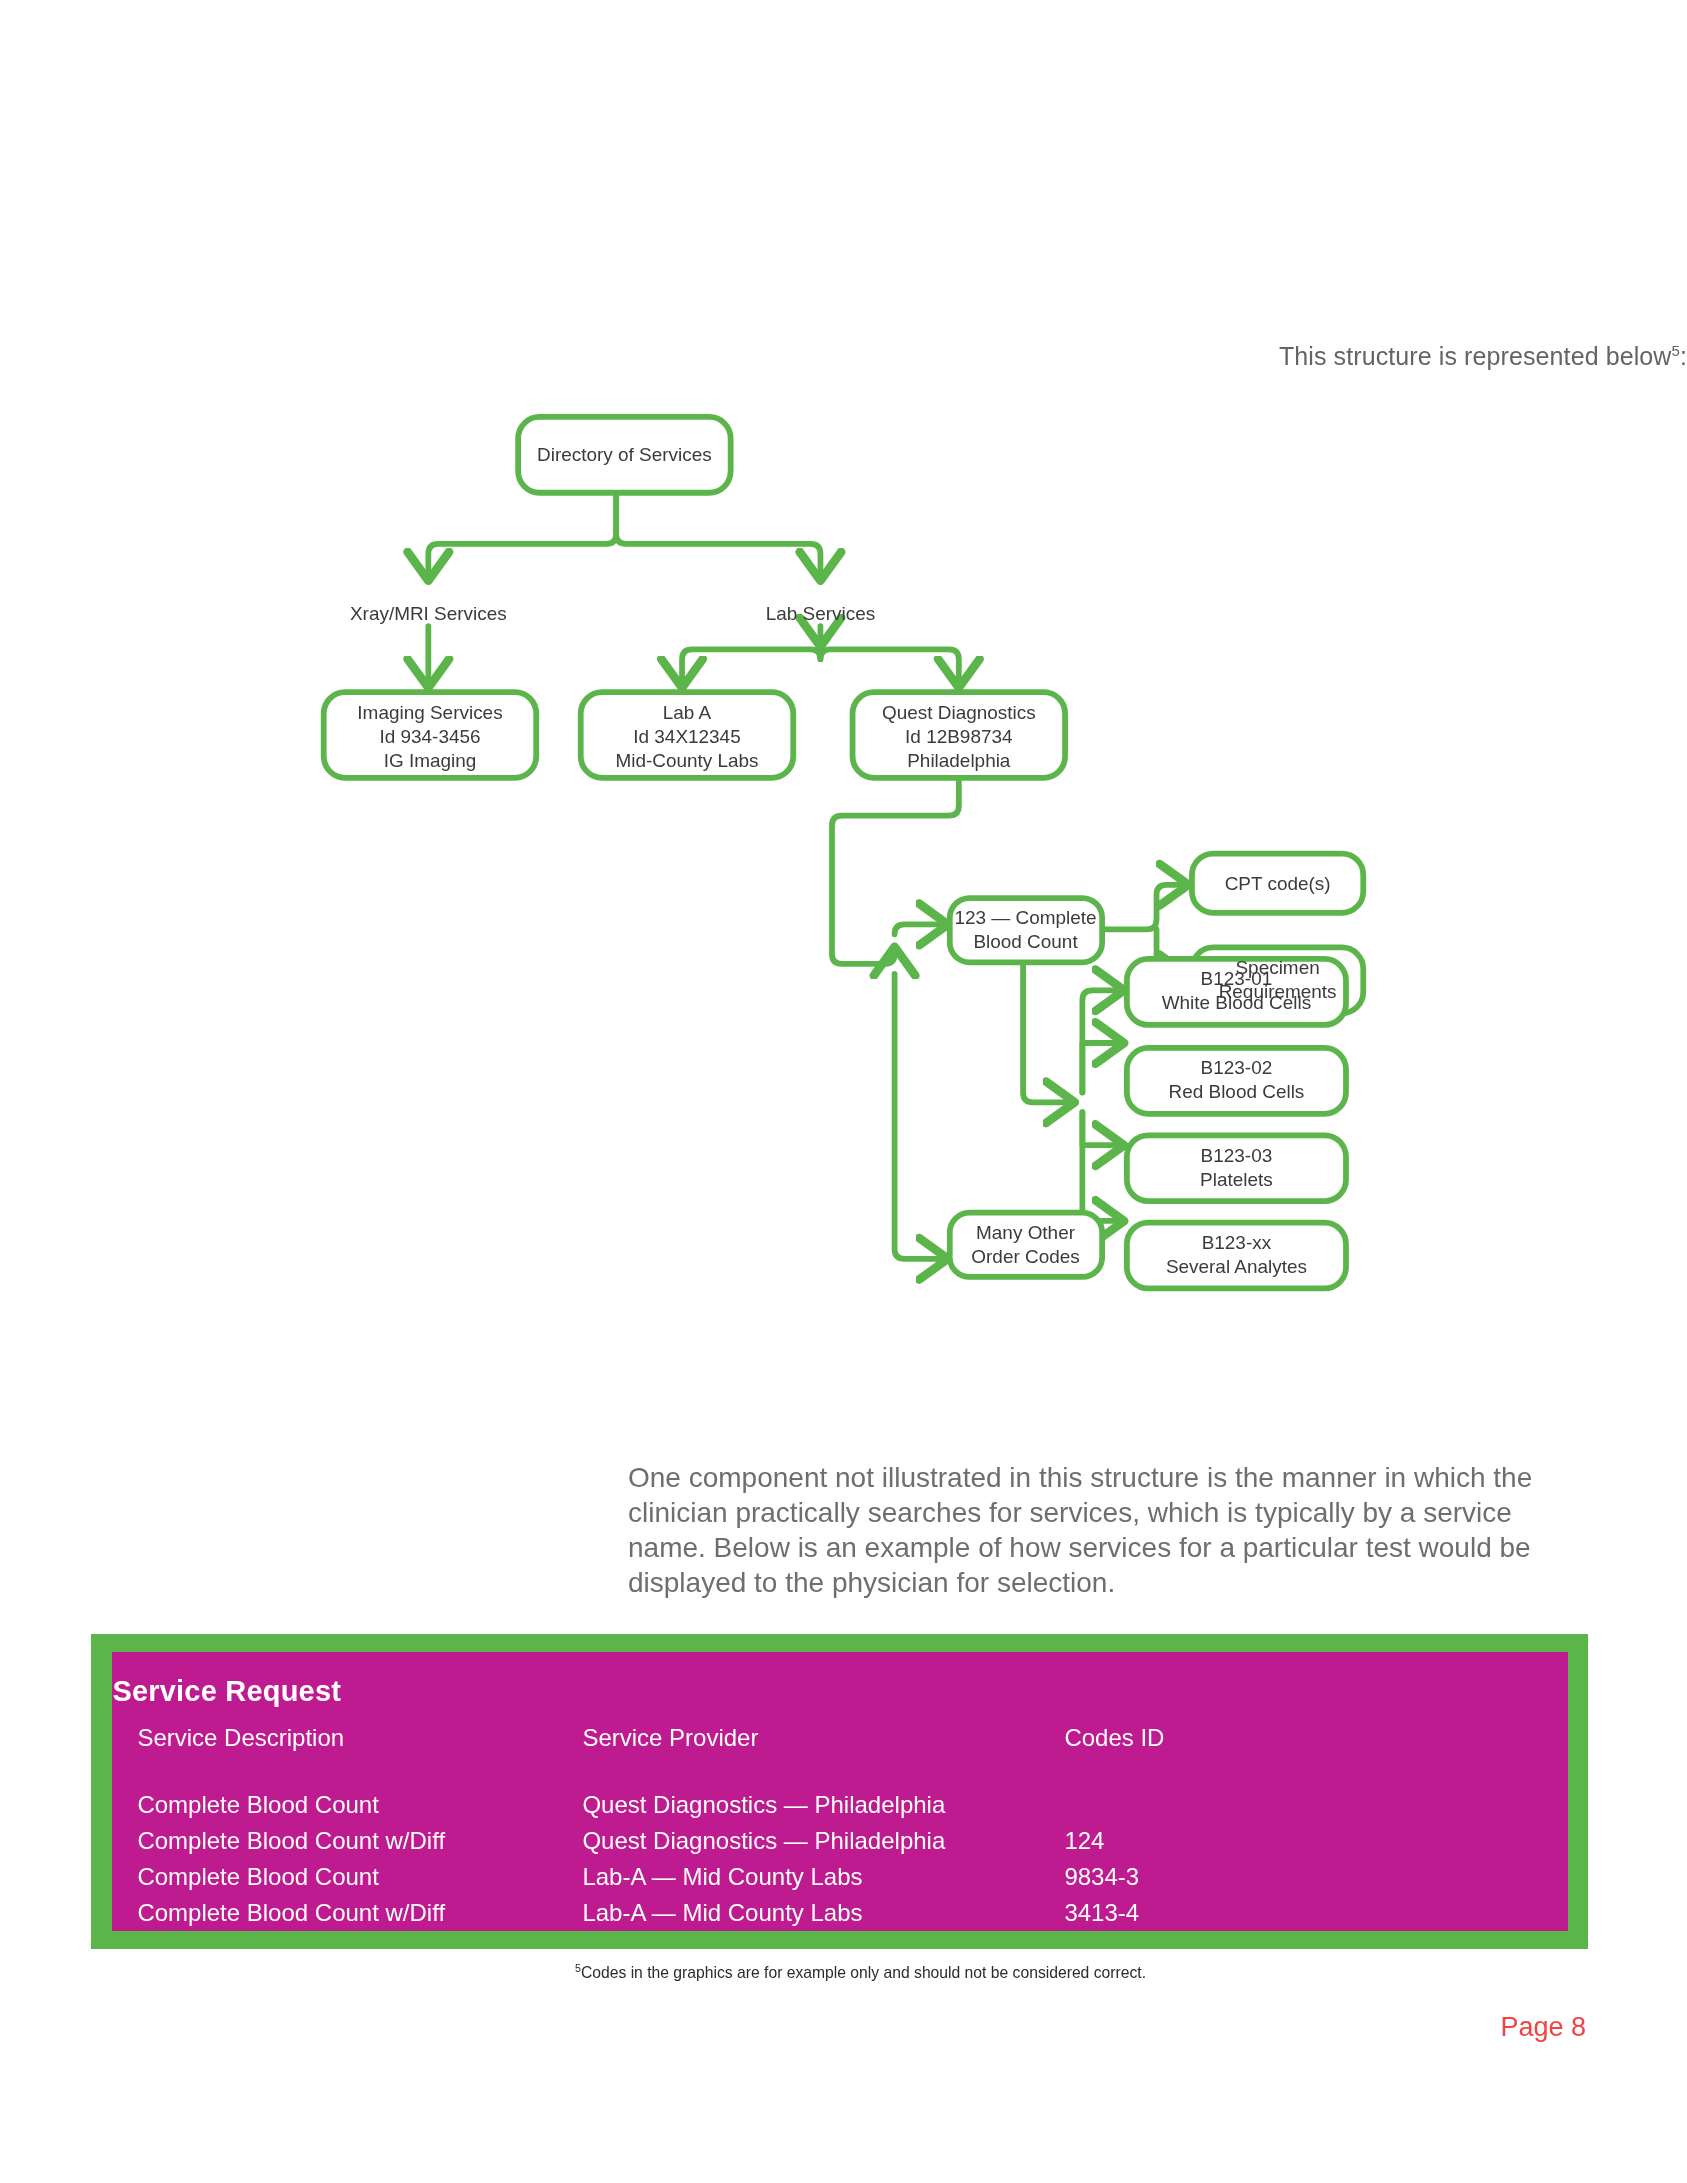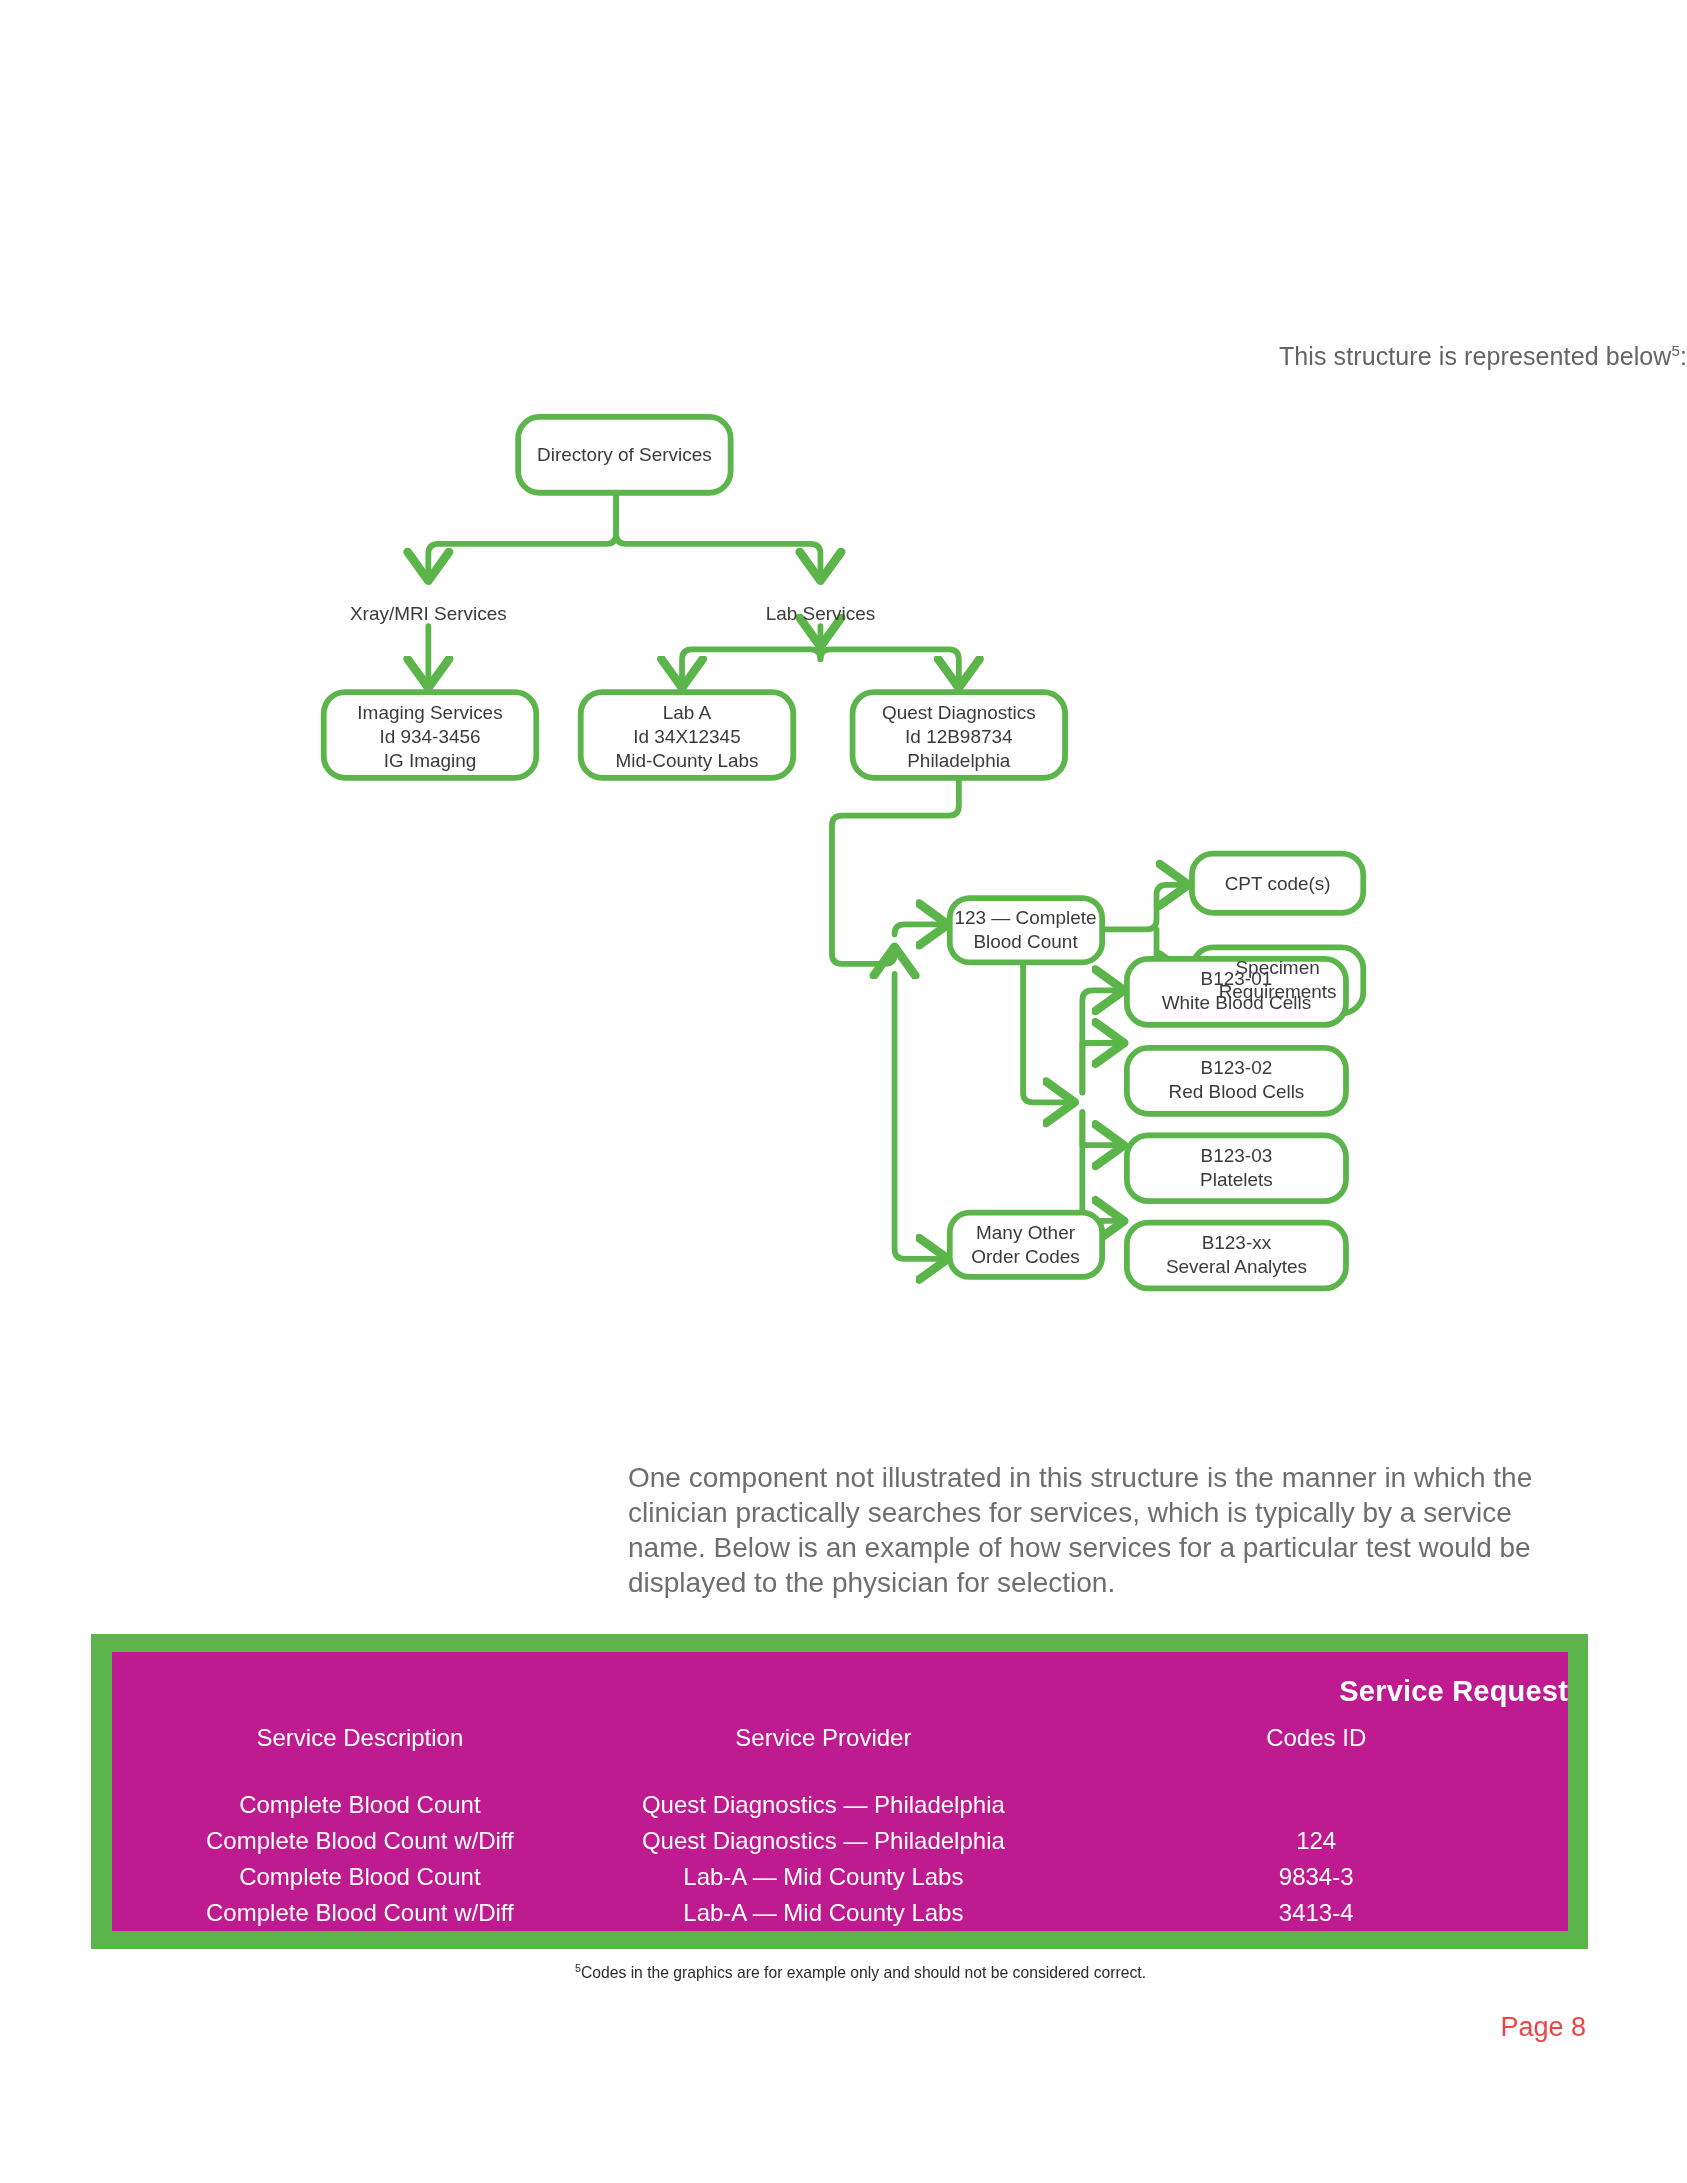--- a/index.html
+++ b/index.html
@@ -93,36 +93,35 @@
     background: #bf1b91;
     box-sizing: border-box;
     position: relative;
     color: #ffffff;
   }
   .sr-title {
     position: absolute;
     left: 0;
     top: 23px;
     width: 100%;
-    text-align: right;
+    text-align: left;
     font-size: 29px;
     font-weight: bold;
     letter-spacing: 0.2px;
   }
   .sr-table {
     position: absolute;
     left: 0;
     top: 68px;
     width: 100%;
   }
   .sr-row {
     display: flex;
     font-size: 24px;
     line-height: 36px;
-    text-align: center;
   }
   .sr-row.header-row { margin-bottom: 31px; }
   .sr-c1 { width: 470px; padding-left: 25px; box-sizing: border-box; }
   .sr-c2 { width: 482px; }
   .sr-c3 { flex: 1; }
 
   
   .footnote {
     position: absolute;
     left: 17px;

